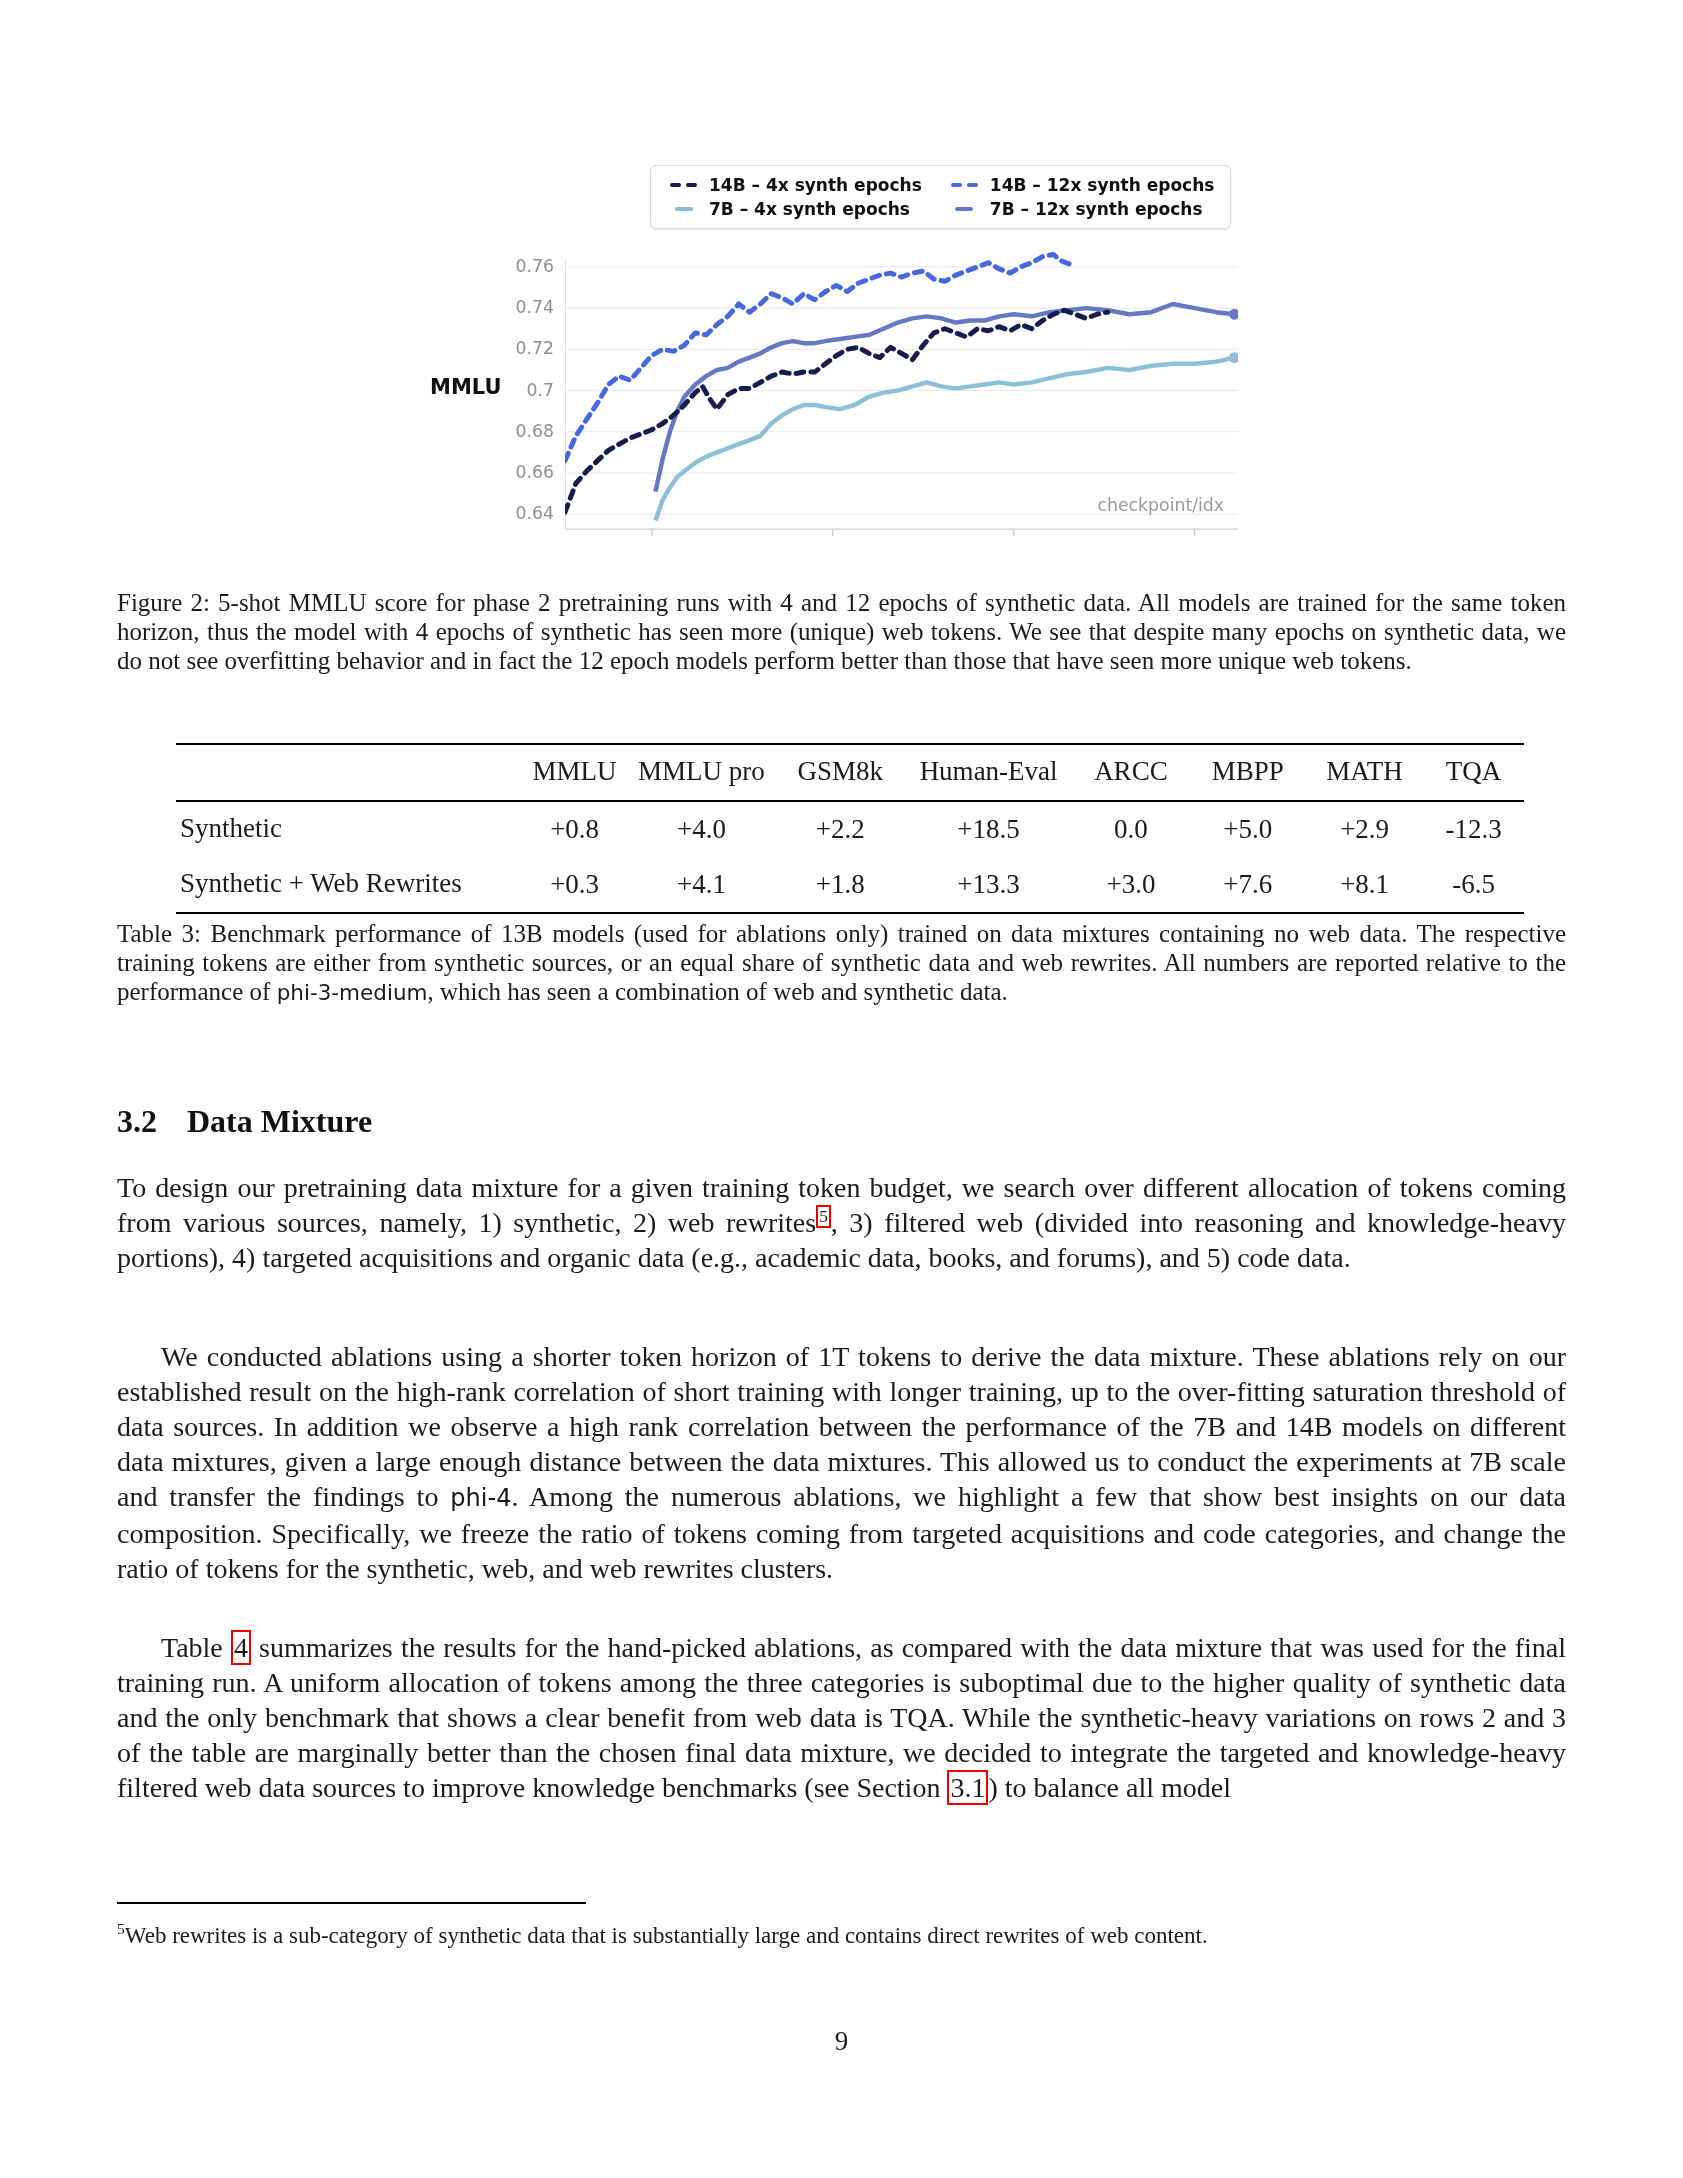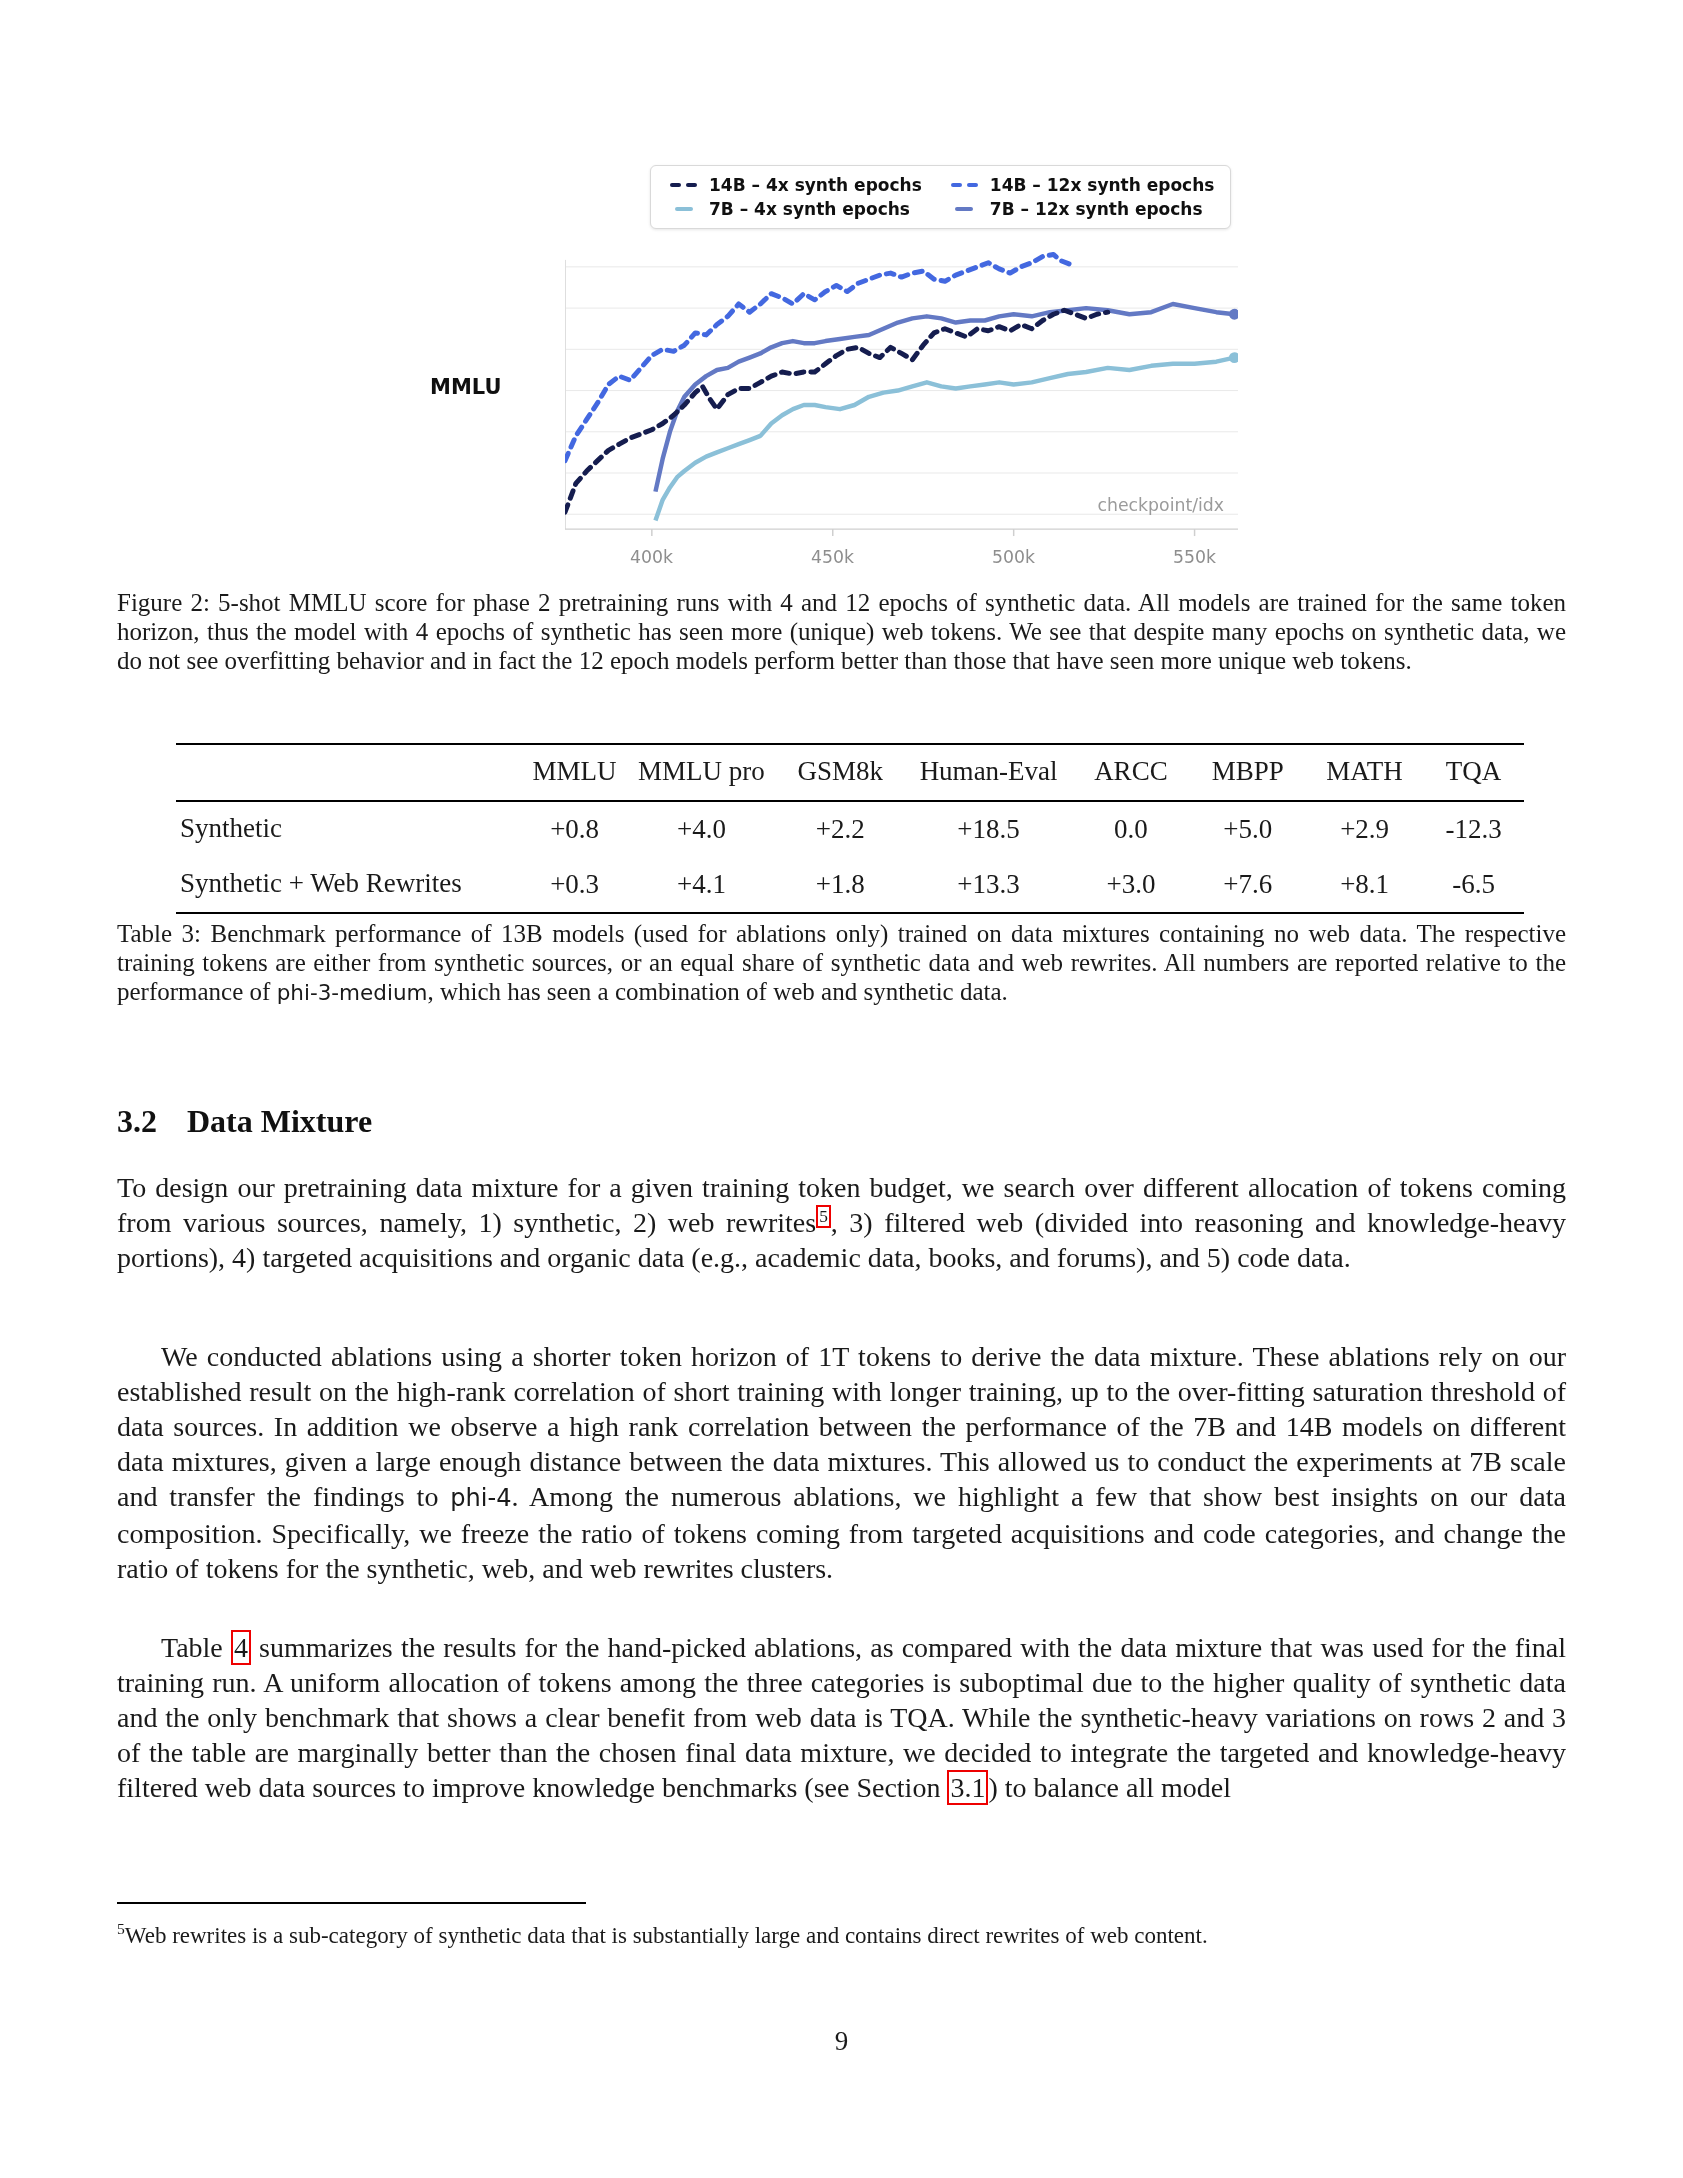--- a/index.html
+++ b/index.html
@@ -87,20 +87,29 @@
           <span>7B – 4x synth epochs</span>
         </div>
         <div class="legend-item">
           <span class="marker">
             <span class="bar" style="width: 18px; background: rgb(99, 121, 196);"></span>
           </span>
           <span>7B – 12x synth epochs</span>
         </div>
       </div>
     <div class="ylabel">MMLU</div>
+    <div class="yticks" id="yticks">
+        <div class="ytick" style="top: 4px;">0.76</div>
+        <div class="ytick" style="top: 45px;">0.74</div>
+        <div class="ytick" style="top: 86px;">0.72</div>
+        <div class="ytick" style="top: 128px;">0.7</div>
+        <div class="ytick" style="top: 169px;">0.68</div>
+        <div class="ytick" style="top: 210px;">0.66</div>
+        <div class="ytick" style="top: 251px;">0.64</div>
+      </div>
     <svg id="plot" width="673" height="289" viewBox="0 0 680 292">
         <line x1="0" x2="680" y1="15" y2="15" stroke="#e9e9e9" stroke-width="1"></line>
         <line x1="0" x2="680" y1="56.66700000000004" y2="56.66700000000004" stroke="#e9e9e9" stroke-width="1"></line>
         <line x1="0" x2="680" y1="98.33400000000007" y2="98.33400000000007" stroke="#e9e9e9" stroke-width="1"></line>
         <line x1="0" x2="680" y1="140.00100000000012" y2="140.00100000000012" stroke="#e9e9e9" stroke-width="1"></line>
         <line x1="0" x2="680" y1="181.66799999999992" y2="181.66799999999992" stroke="#e9e9e9" stroke-width="1"></line>
         <line x1="0" x2="680" y1="223.33499999999998" y2="223.33499999999998" stroke="#e9e9e9" stroke-width="1"></line>
         <line x1="0" x2="680" y1="265.002" y2="265.002" stroke="#e9e9e9" stroke-width="1"></line>
         <line x1="0.5" x2="0.5" y1="8" y2="280" stroke="#dedede" stroke-width="1"></line>
         <line x1="0" x2="680" y1="280" y2="280" stroke="#cfcfcf" stroke-width="1.5"></line>
@@ -109,26 +118,20 @@
         <line x1="453.3333333333333" x2="453.3333333333333" y1="280" y2="287" stroke="#cfcfcf" stroke-width="1.5"></line>
         <line x1="636.1290322580645" x2="636.1290322580645" y1="280" y2="287" stroke="#cfcfcf" stroke-width="1.5"></line>
         <polyline points="91.4,271.3 98.7,250.4 106.0,237.9 113.3,227.5 120.6,221.3 131.6,212.9 142.6,206.7 153.5,202.5 164.5,198.3 175.5,194.2 186.5,190.0 197.4,185.8 208.4,173.3 219.4,165.0 230.3,158.8 241.3,154.6 252.3,154.6 263.2,156.7 277.8,158.8 292.5,154.6 307.1,146.3 321.7,142.1 336.3,140.0 351.0,135.8 365.6,131.7 380.2,135.8 394.8,137.9 409.5,135.8 424.1,133.8 438.7,131.7 453.3,133.8 471.6,131.7 489.9,127.5 508.2,123.3 526.5,121.3 548.4,117.1 570.3,119.2 592.3,115.0 614.2,112.9 636.1,112.9 658.1,110.8 676.3,106.7" fill="none" stroke="#8bc0d8" stroke-width="4.5" stroke-linejoin="round"></polyline>
         <circle cx="676.3440860215054" cy="106.66740000000009" r="5.5" fill="#8bc0d8"></circle>
         <polyline points="91.4,242.1 98.7,208.8 106.0,181.7 113.3,160.8 120.6,146.3 131.6,133.8 142.6,125.4 153.5,119.2 164.5,117.1 175.5,110.8 186.5,106.7 197.4,102.5 208.4,96.3 219.4,92.1 230.3,90.0 241.3,92.1 252.3,92.1 263.2,90.0 277.8,87.9 292.5,85.8 307.1,83.8 321.7,77.5 336.3,71.3 351.0,67.1 365.6,65.0 380.2,67.1 394.8,71.3 409.5,69.2 424.1,69.2 438.7,65.0 453.3,62.9 471.6,65.0 489.9,60.8 508.2,58.8 526.5,56.7 548.4,58.8 570.3,62.9 592.3,60.8 614.2,52.5 636.1,56.7 658.1,60.8 676.3,62.9" fill="none" stroke="#6379c4" stroke-width="4.5" stroke-linejoin="round"></polyline>
         <circle cx="676.3440860215054" cy="62.917050000000046" r="5.5" fill="#6379c4"></circle>
         <polyline points="0.0,262.9 11.0,233.8 21.9,221.3 32.9,210.8 43.9,200.4 54.8,194.2 65.8,187.9 76.8,183.8 87.7,179.6 98.7,173.3 109.7,165.0 120.6,154.6 131.6,142.1 138.9,135.8 146.2,148.3 153.5,158.8 164.5,144.2 175.5,137.9 186.5,137.9 197.4,131.7 208.4,125.4 219.4,121.3 230.3,123.3 241.3,121.3 252.3,121.3 263.2,112.9 274.2,104.6 285.2,98.3 296.1,96.3 307.1,102.5 318.1,106.7 329.0,96.3 340.0,102.5 351.0,108.8 361.9,94.2 372.9,81.7 383.9,77.5 394.8,81.7 405.8,85.8 416.8,77.5 427.7,79.6 438.7,75.4 449.7,79.6 460.6,73.3 471.6,77.5 482.6,69.2 493.5,62.9 504.5,58.8 515.5,62.9 526.5,67.1 537.4,62.9 548.4,60.8" fill="none" stroke="#151d4f" stroke-width="5" stroke-linejoin="round" stroke-dasharray="8 7" stroke-linecap="round"></polyline>
         <polyline points="0.0,210.8 11.0,185.8 21.9,169.2 32.9,152.5 43.9,133.8 54.8,125.4 65.8,129.6 76.8,117.1 87.7,104.6 98.7,98.3 109.7,100.4 120.6,94.2 131.6,81.7 142.6,83.8 153.5,73.3 164.5,65.0 175.5,52.5 186.5,60.8 197.4,52.5 208.4,42.1 219.4,46.3 230.3,52.5 241.3,42.1 252.3,48.3 263.2,40.0 274.2,33.8 285.2,40.0 296.1,31.7 307.1,27.5 318.1,23.3 329.0,21.3 340.0,25.4 351.0,21.3 361.9,19.2 372.9,27.5 383.9,29.6 394.8,23.3 405.8,19.2 416.8,15.0 427.7,10.8 438.7,17.1 449.7,21.3 460.6,15.0 471.6,10.8 482.6,4.6 493.5,2.5 500.9,8.7 511.8,12.9" fill="none" stroke="#4368e0" stroke-width="5" stroke-linejoin="round" stroke-dasharray="8 7" stroke-linecap="round"></polyline>
       </svg>
     <div class="axis-title-x">checkpoint/idx</div>
-    <div class="xticks" id="xticks">
-        <div class="xtick" style="left: 87px;">400k</div>
-        <div class="xtick" style="left: 268px;">450k</div>
-        <div class="xtick" style="left: 449px;">500k</div>
-        <div class="xtick" style="left: 630px;">550k</div>
-      </div>
   </div>
 
   <div class="content">
 
     <div class="caption" style="top:588px;"><span>Figure 2: 5-shot MMLU score for phase 2 pretraining runs with 4 and 12 epochs of synthetic data. All models are trained for the same token horizon, thus the model with 4 epochs of synthetic has seen more (unique) web tokens. We see that despite many epochs on synthetic data, we do not see overfitting behavior and in fact the 12 epoch models perform better than those that have seen more unique web tokens.</span></div>
 
     <table class="bench">
       <colgroup>
         <col class="c-label">
           <col class="c-mmlu">

